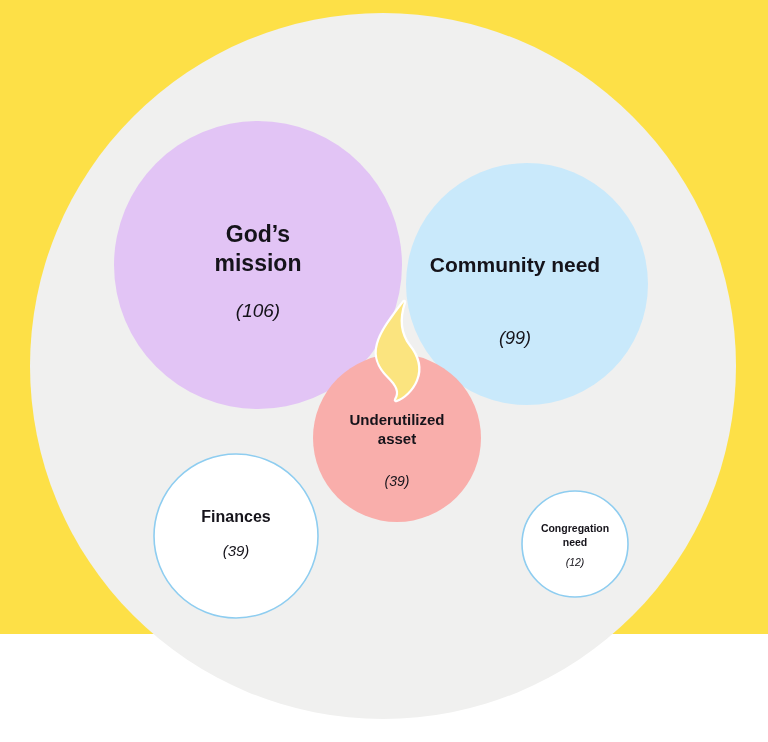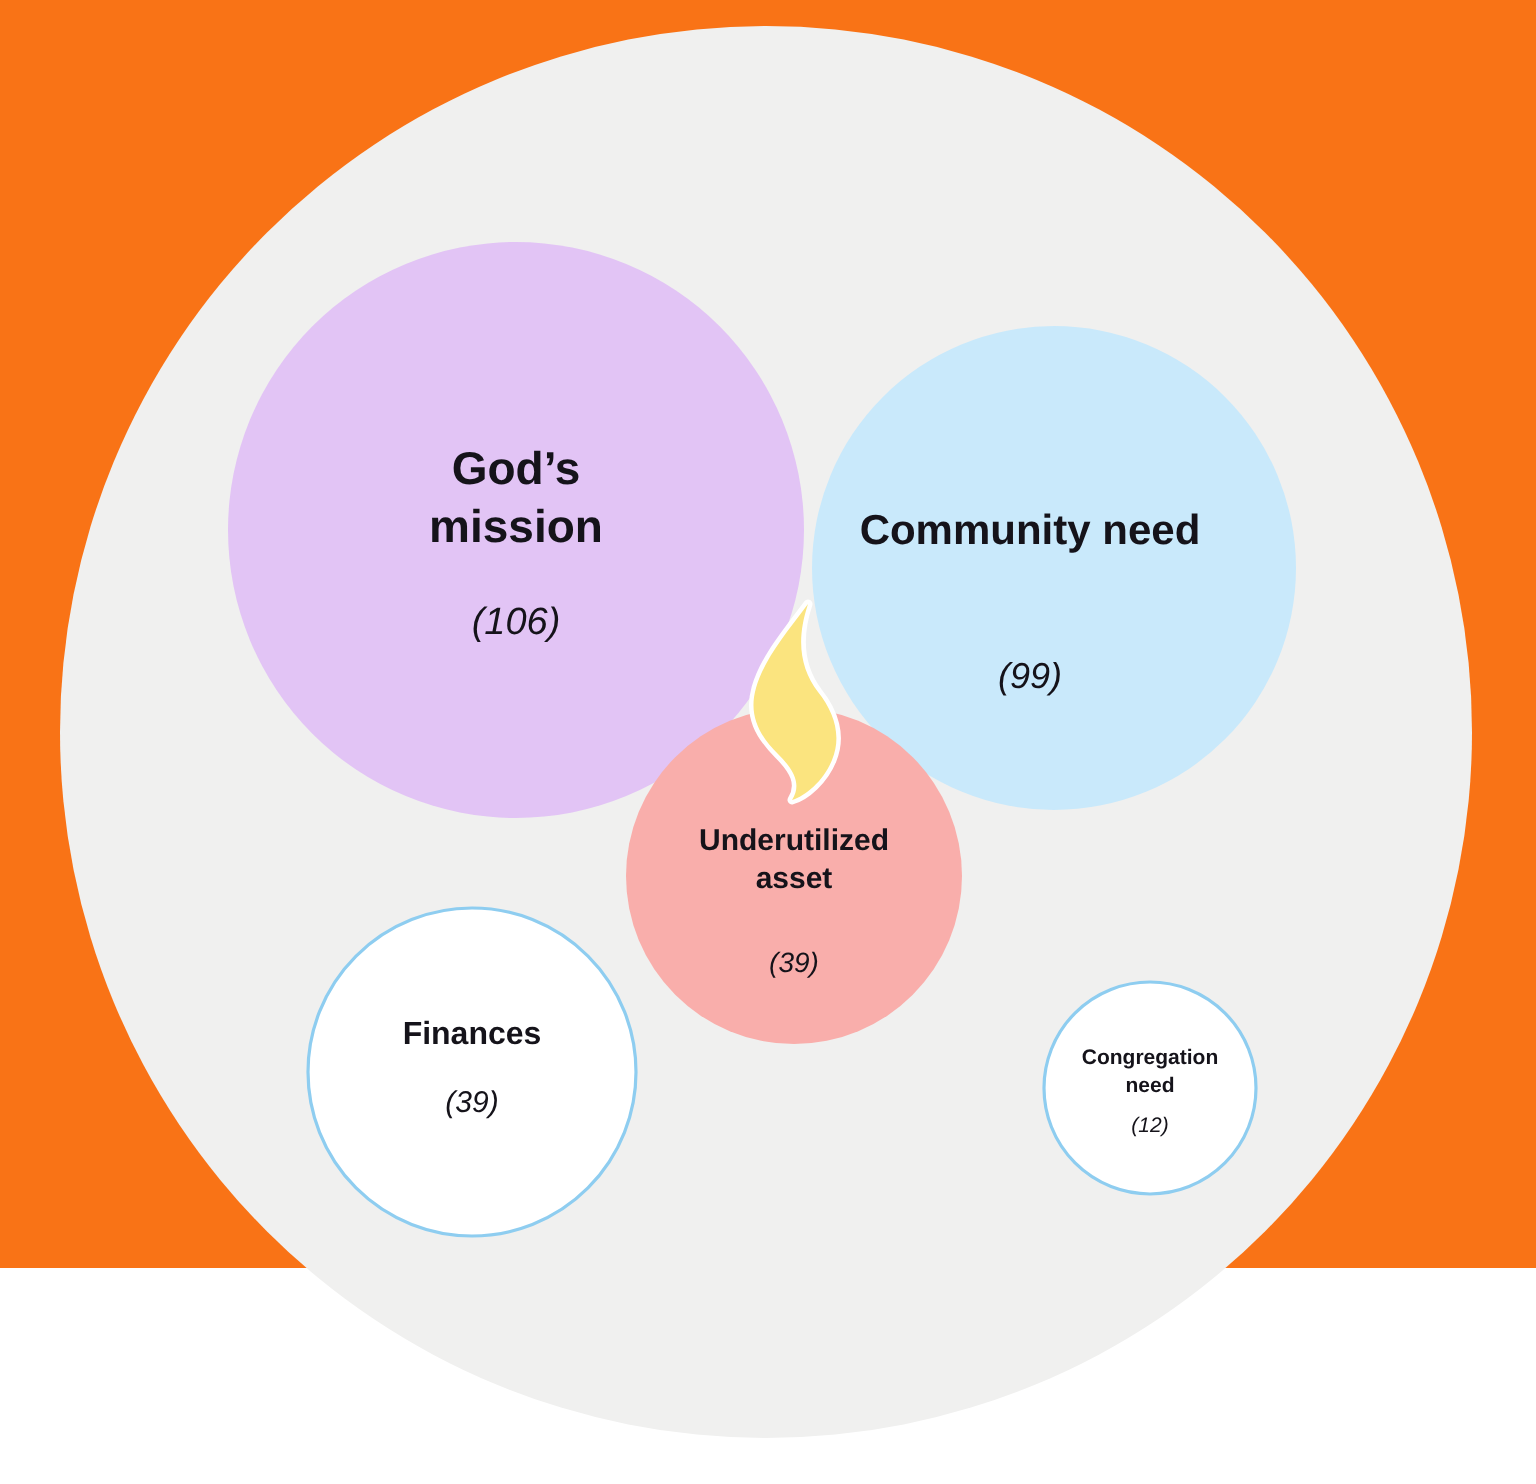--- a/index.html
+++ b/index.html
@@ -11,21 +11,21 @@
   body {
     width: 768px;
     height: 742px;
     font-family: "Liberation Sans", sans-serif;
     overflow: hidden;
   }
   #diagram-stage {
     position: relative;
     width: 768px;
     height: 634px;
-    background: #f97316;
+    background: #fde047;
   }
   #venn-svg {
     position: absolute;
     top: 0;
     left: 0;
     width: 768px;
     height: 742px;
     display: block;
   }
   .circle-label-text {

